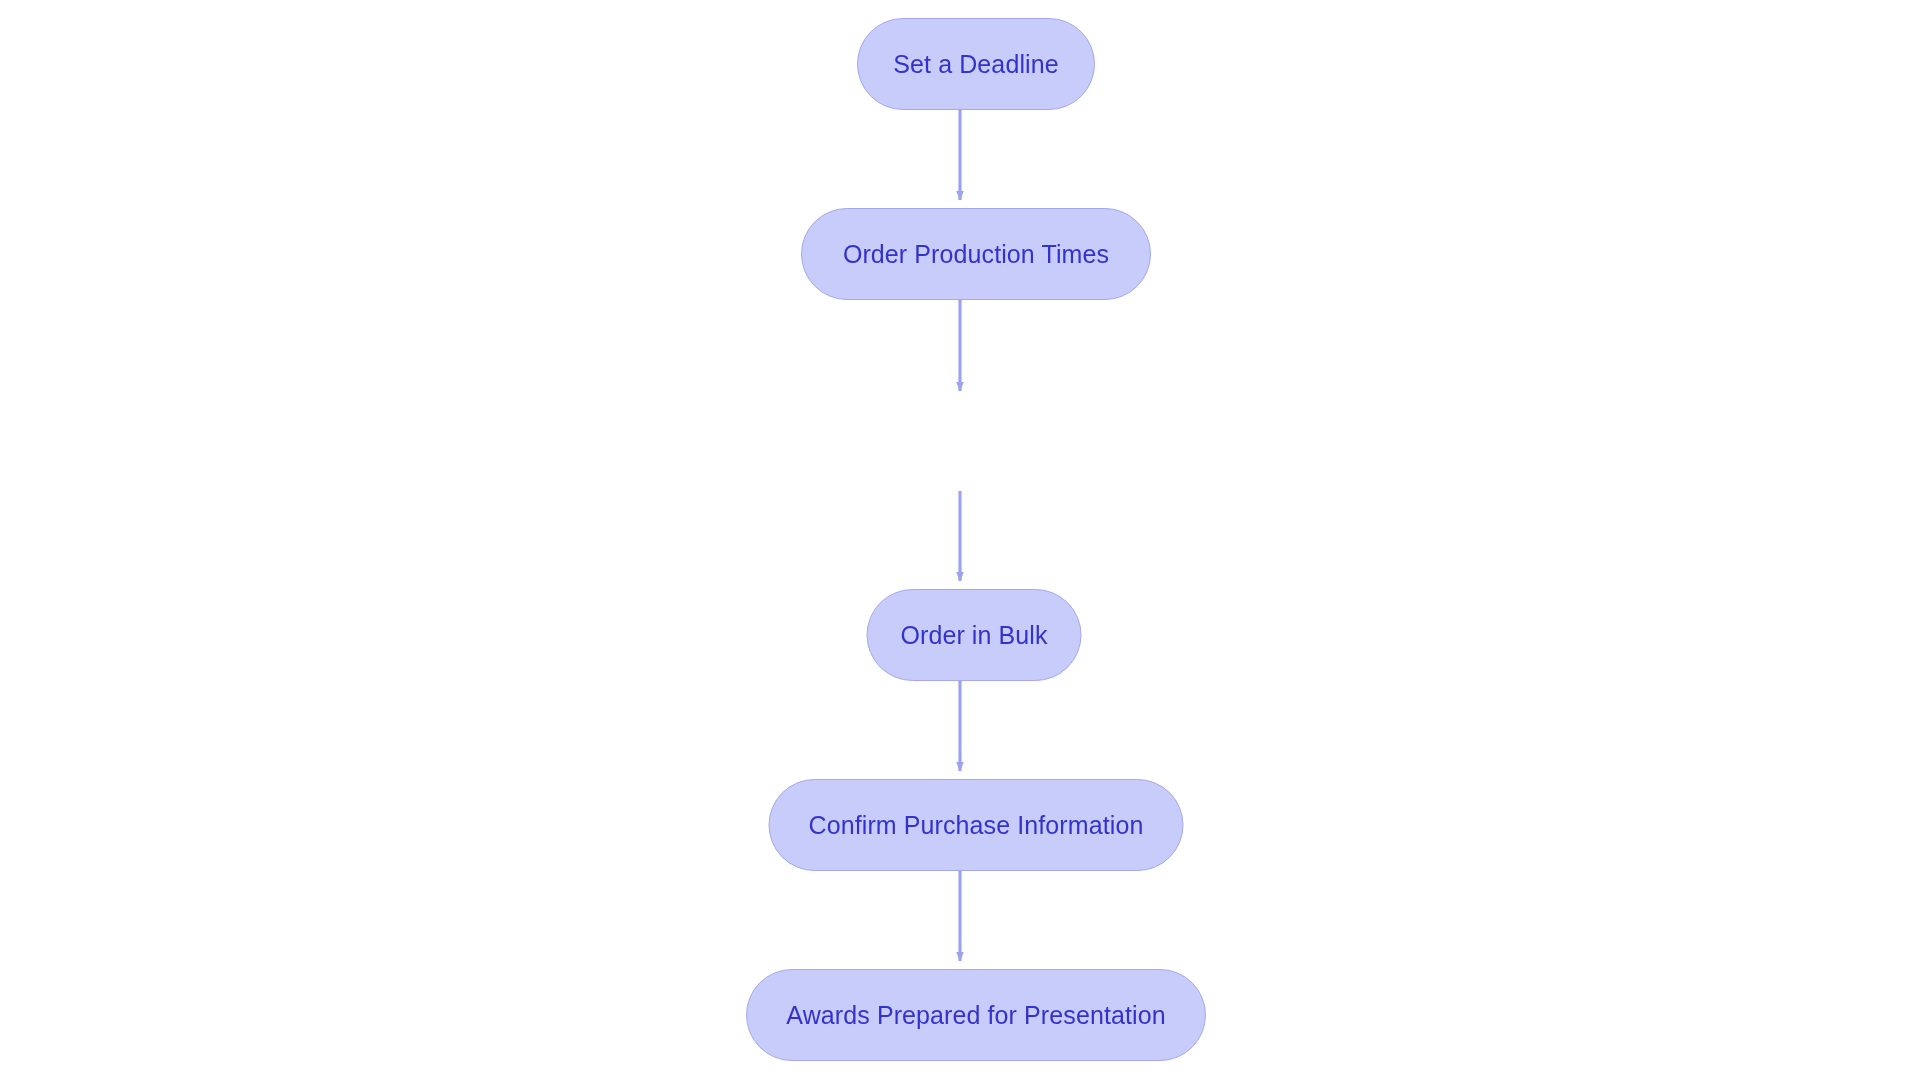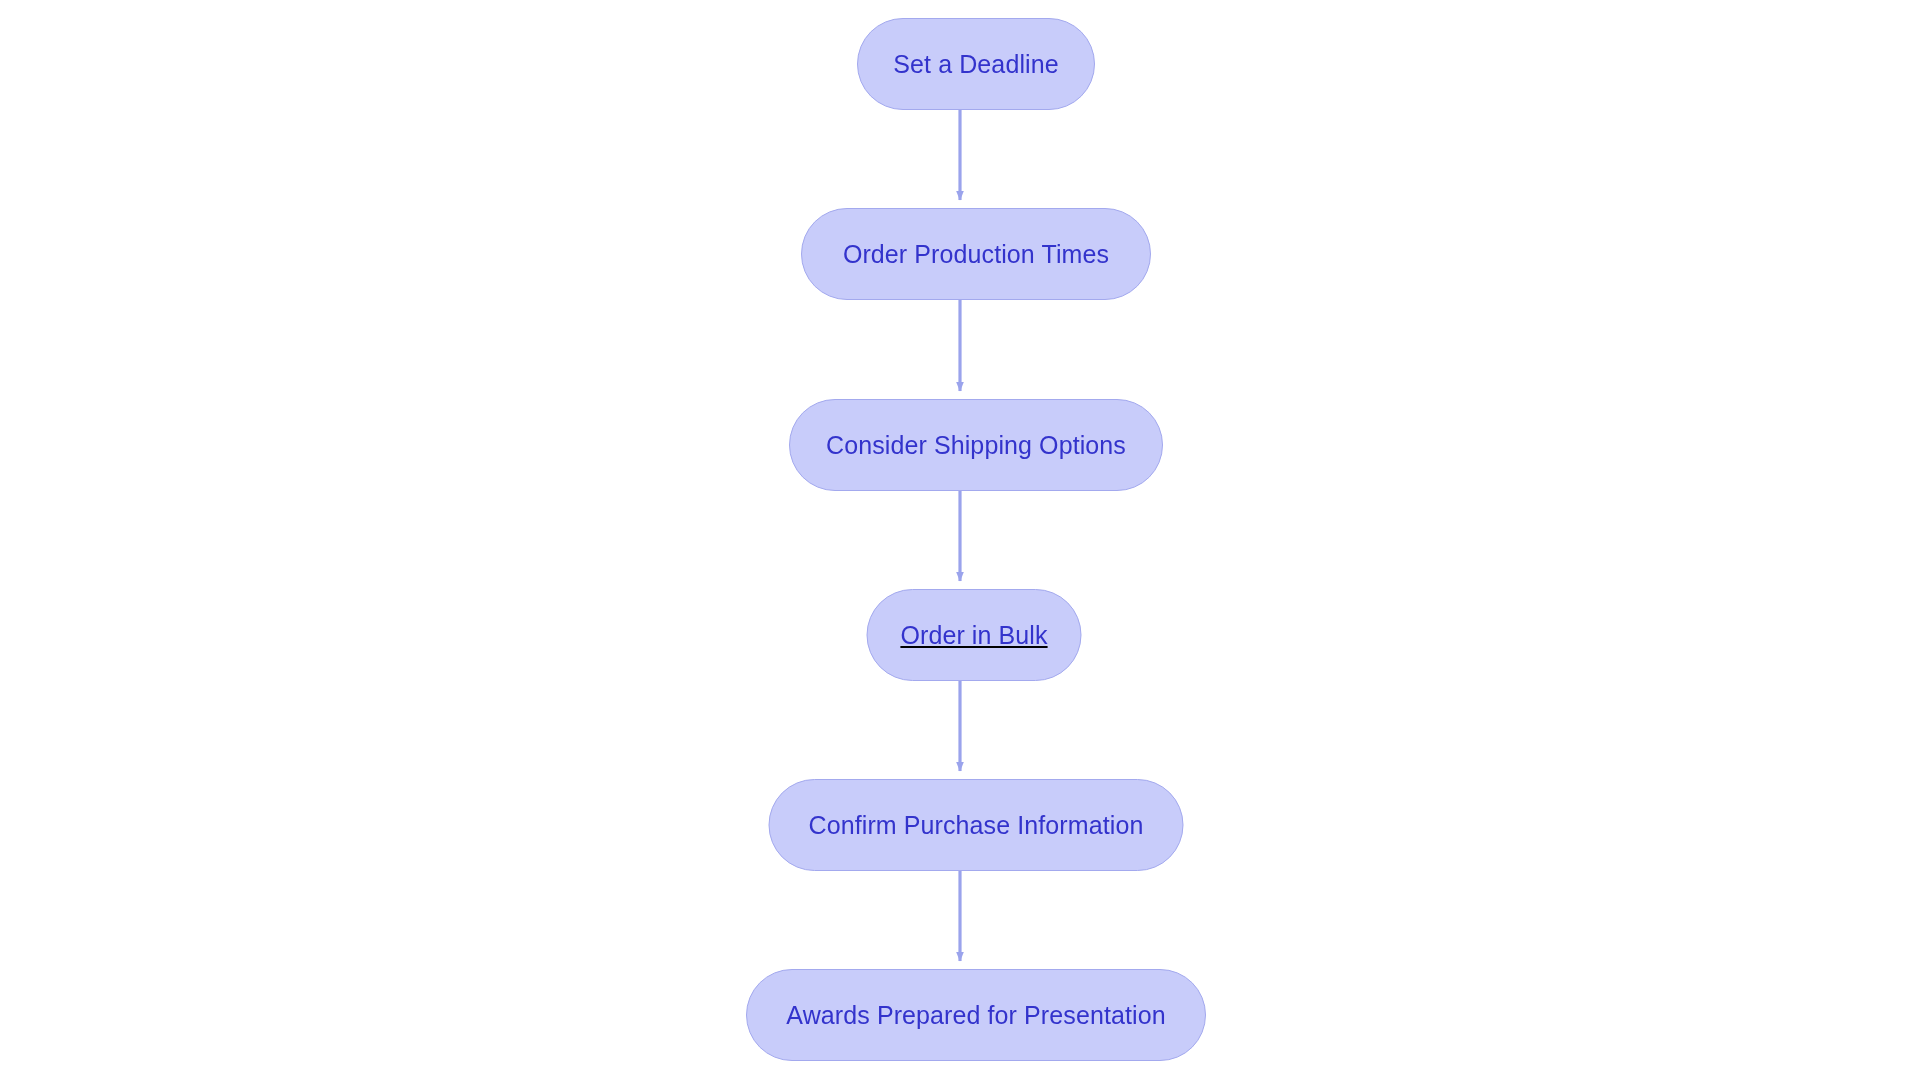--- a/index.html
+++ b/index.html
@@ -51,21 +51,21 @@
     font-family: "Liberation Sans", sans-serif;
     font-size: 25px;
     line-height: 1;
     letter-spacing: 0.1px;
     color: #3333cc;
     user-select: none;
   }
   .node-1 { width: 238px; }
   .node-2 { width: 350px; }
   .node-3 { width: 374px; }
-  .node-4 { width: 215px; text-decoration: underline; }
+  .node-4 { width: 215px; }
   .node-5 { width: 415px; }
   .node-6 { width: 460px; }
 </style>
 </head>
 <body>
 
 <div id="flowchart-canvas">
 
   <svg id="edge-layer" viewBox="0 0 1920 1083" width="1920" height="1083" xmlns="http://www.w3.org/2000/svg">
     <defs>
@@ -85,23 +85,20 @@
   <div id="node-layer">
 
     <div class="flow-node node-1" style="left:960px; top:64px;">
       <span class="flow-node-label">Set a Deadline</span>
     </div>
 
     <div class="flow-node node-2" style="left:960px; top:254px;">
       <span class="flow-node-label">Order Production Times</span>
     </div>
 
-    <div class="flow-node node-3" style="left:960px; top:445px;">
-      <span class="flow-node-label">Consider Shipping Options</span>
-    </div>
 
     <div class="flow-node node-4" style="left:958px; top:635px;">
       <span class="flow-node-label">Order in Bulk</span>
     </div>
 
     <div class="flow-node node-5" style="left:960px; top:825px;">
       <span class="flow-node-label">Confirm Purchase Information</span>
     </div>
 
     <div class="flow-node node-6" style="left:960px; top:1015px;">

